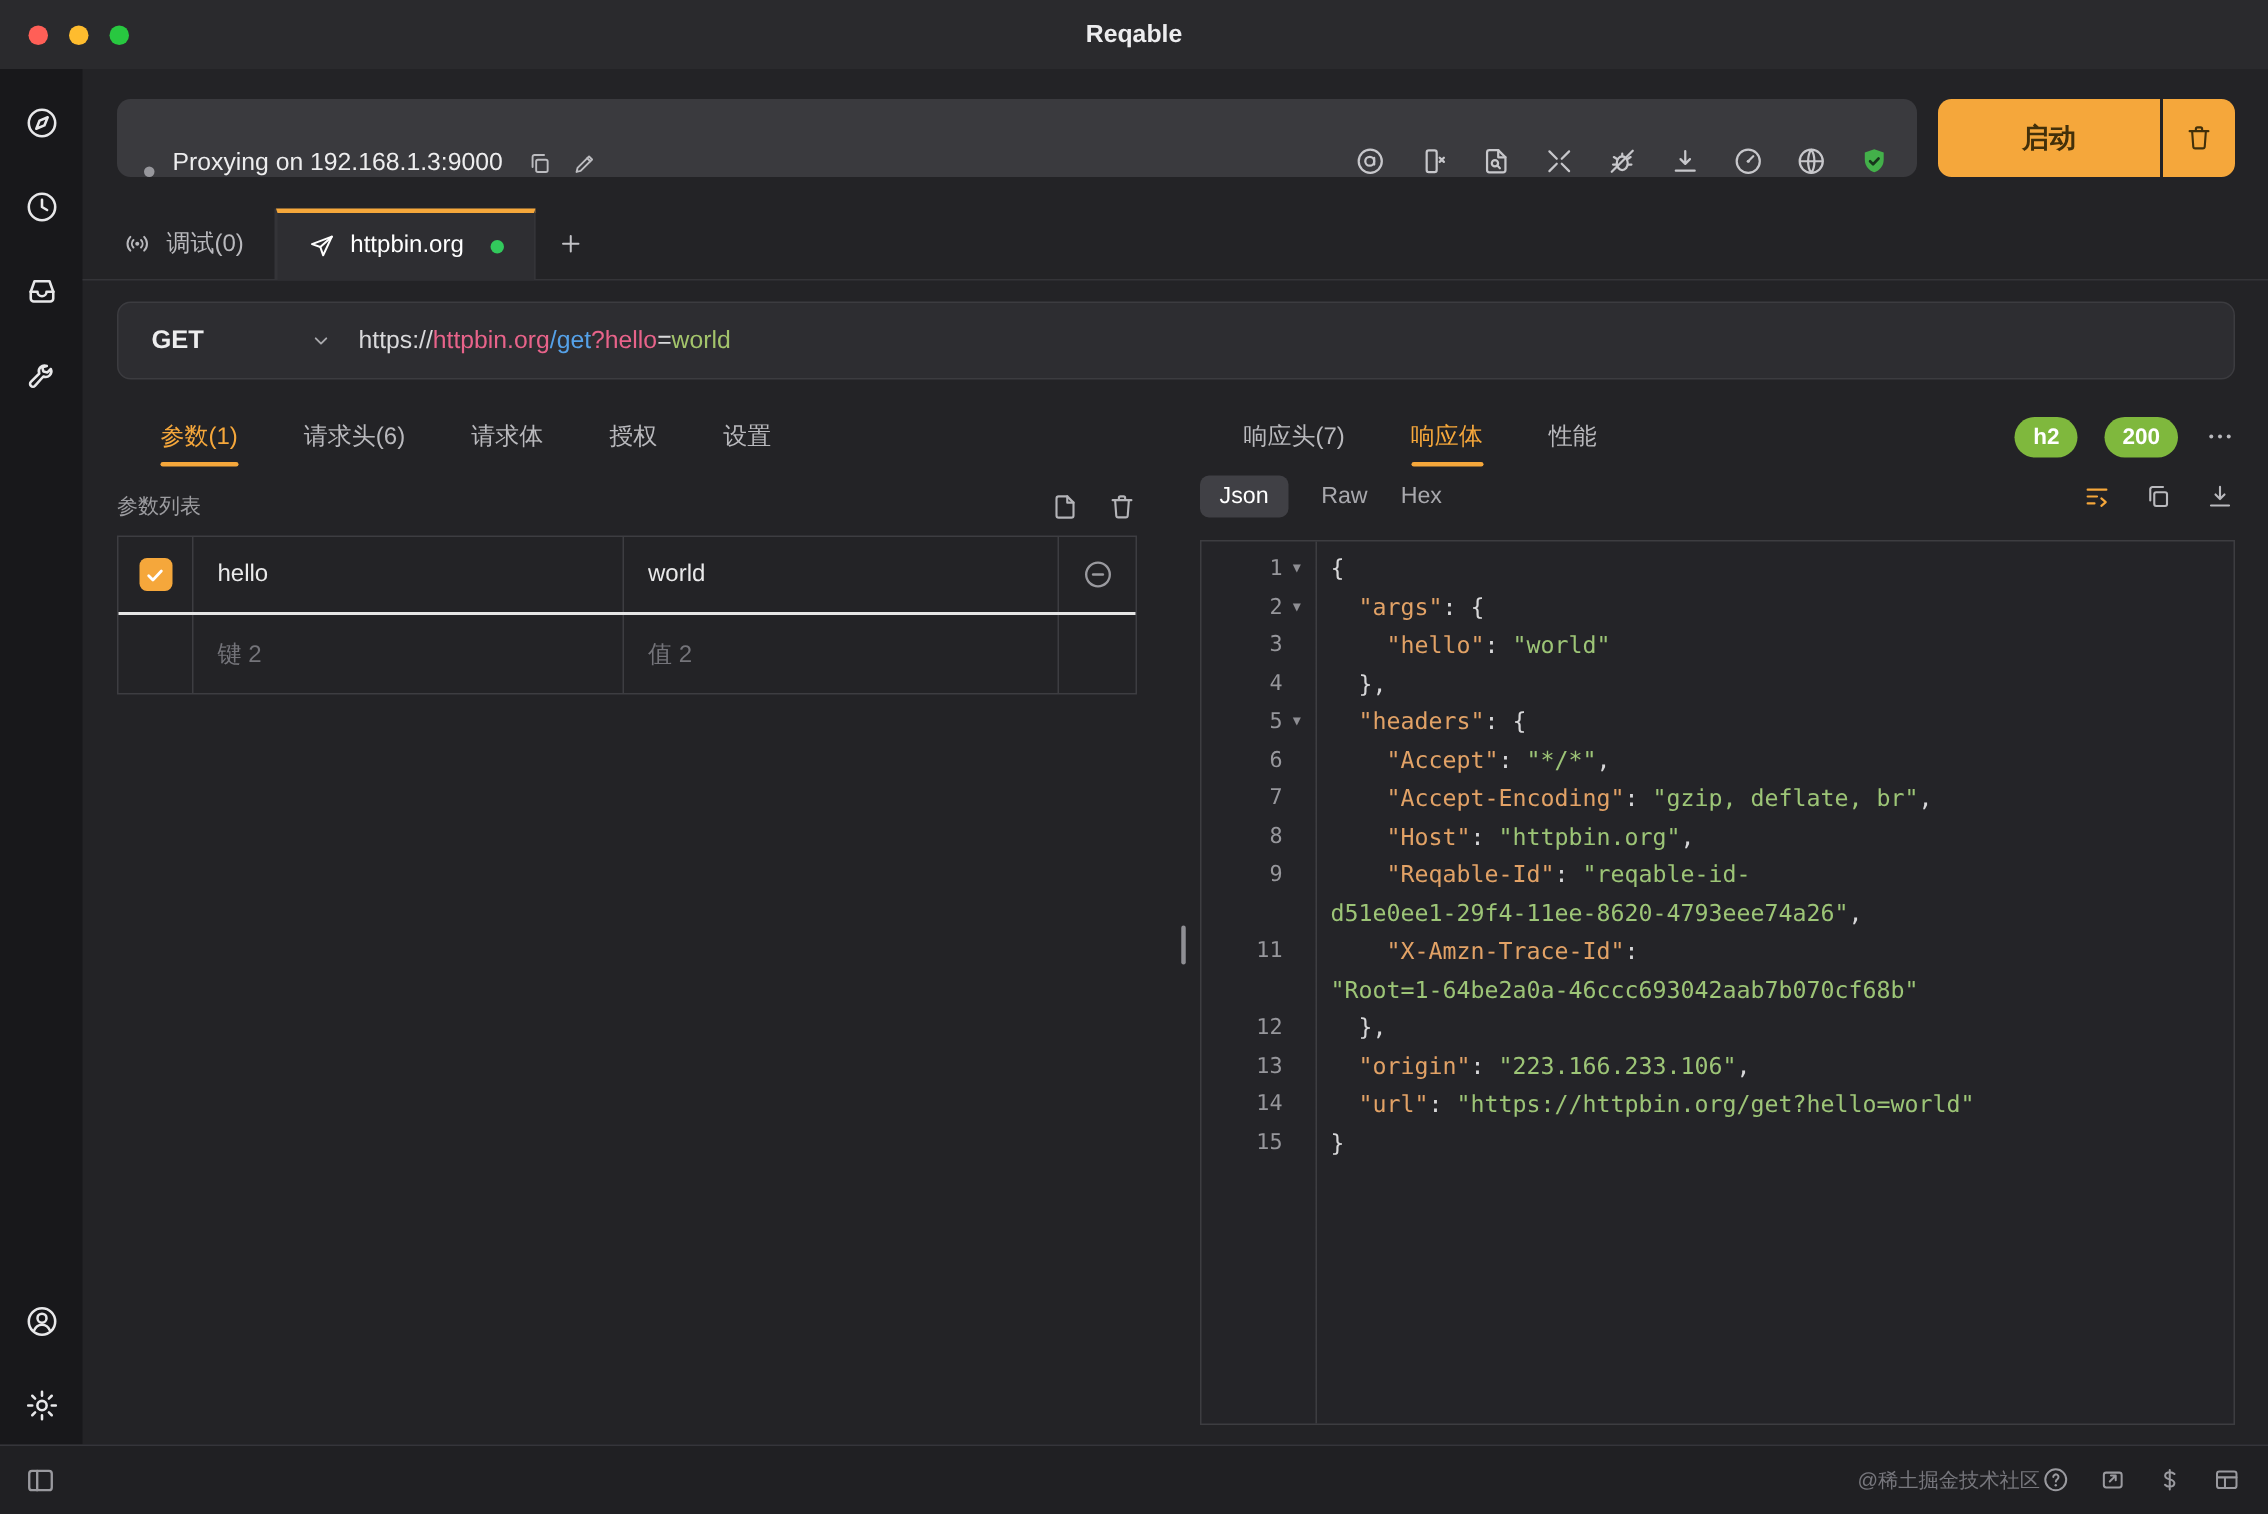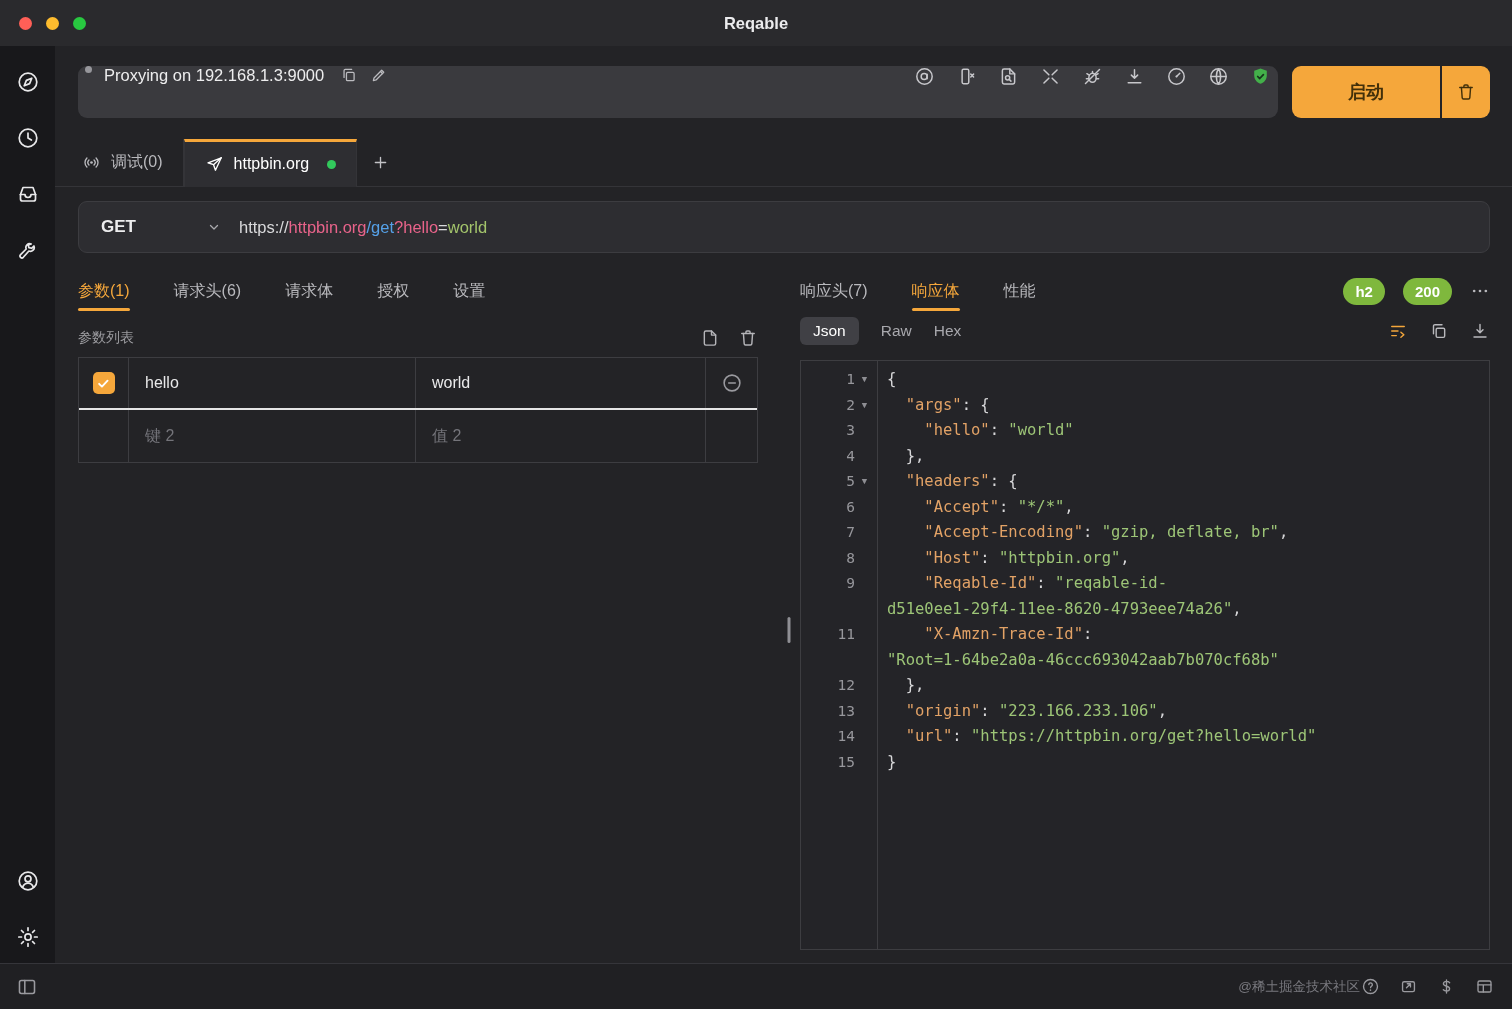--- a/index.html
+++ b/index.html
@@ -26,21 +26,21 @@
   .ic svg { width:100%; height:100%; display:block; }
   .s14{width:14px;height:14px}.s18{width:18px;height:18px}.s19{width:19px;height:19px}
   .s20{width:20px;height:20px}.s21{width:21px;height:21px}.s22{width:22px;height:22px}.s24{width:24px;height:24px}
   .si *{fill:none;stroke:currentColor;stroke-width:1.7;stroke-linecap:round;stroke-linejoin:round;}
   .si .fl{fill:currentColor;stroke:none;}
 
   
   .main { flex:1; display:flex; flex-direction:column; min-width:0; }
 
   .toolbar-row { display:flex; gap:14px; padding:20px 22px 0 23px; }
-  .proxy-bar { flex:1; min-width:0; height:52px; background:#3a3a3e; border-radius:9px; display:flex; align-items:flex-start; gap:12px; padding:0 7px; }
+  .proxy-bar { flex:1; min-width:0; height:52px; background:#3a3a3e; border-radius:9px; display:flex; align-items:flex-end; gap:12px; padding:0 18px; }
   .status-dot { width:7px; height:7px; border-radius:50%; background:#97979c; flex:none; }
   .proxy-text { font-size:16.5px; color:#ededee; margin-right:4px; white-space:nowrap; }
   .tool-icons { display:flex; align-items:center; gap:21px; color:#c7c7cb; }
   .start-btn { flex:0 0 198px; height:52px; display:flex; border-radius:9px; overflow:hidden; }
   .start-main { flex:1; background:var(--accent); border:0; color:#42300a; font-family:inherit; font-size:18px; font-weight:700; cursor:pointer; }
   .start-trash { flex:0 0 50px; background:var(--accent); border:0; border-left:2px solid #232326; color:#42300a; display:flex; align-items:center; justify-content:center; cursor:pointer; }
 
   
   .tabrow { margin-top:21px; height:48px; display:flex; align-items:stretch; border-bottom:1px solid #343438; padding-left:7px; }
   .tab { display:flex; align-items:center; gap:10px; padding:0 20px; font-size:16px; color:#b9b9bd; cursor:pointer; position:relative; }
@@ -59,21 +59,21 @@
   .send-main { flex:1; background:none; border:0; color:#ededee; font-family:inherit; font-size:16.5px; cursor:pointer; }
   .send-caret { flex:0 0 48px; background:none; border:0; border-left:1px solid #2a2a2d; color:#c7c7cb; display:flex; align-items:center; justify-content:center; cursor:pointer; }
 
   
   .content { flex:1; min-height:0; display:flex; margin-top:16px; padding:0 22px 0 23px; }
   .panel-left { flex:0 0 700px; min-width:0; display:flex; flex-direction:column; }
   .vdivider { flex:0 0 22px; position:relative; cursor:col-resize; }
   .vdivider::after { content:''; position:absolute; left:50%; top:348px; transform:translateX(-50%); width:3px; height:26px; border-radius:2px; background:#8f8f94; }
   .panel-right { flex:1; min-width:0; display:flex; flex-direction:column; }
 
-  .panel-tabs { display:flex; align-items:center; height:44px; gap:44px; }
+  .panel-tabs { display:flex; align-items:center; height:44px; gap:44px;margin-left:29px; }
   .ptab { height:100%; display:flex; align-items:center; font-size:16px; color:#b9b9bd; position:relative; cursor:pointer; }
   .ptab.active { color:var(--accent); }
   .ptab.active::after { content:''; position:absolute; left:0; right:0; bottom:2px; height:3px; border-radius:2px; background:var(--accent); }
   .rp-row { display:flex; align-items:center; height:44px; }
   .badges { display:flex; align-items:flex-end; gap:18px; margin-right:18px; }
   .badge { background:var(--badge-green); color:#fff; font-size:15px; font-weight:700; line-height:1; padding:6px 12px; border-radius:14px; }
   .more { color:#b9b9bd; }
 
   .list-header { margin-top:6px; height:38px; display:flex; align-items:center; gap:4px; color:#9c9ca0; font-size:14px; padding-right:20px; }
   .hicons { margin-left:auto; display:flex; gap:18px; color:#b4b4b8; }

